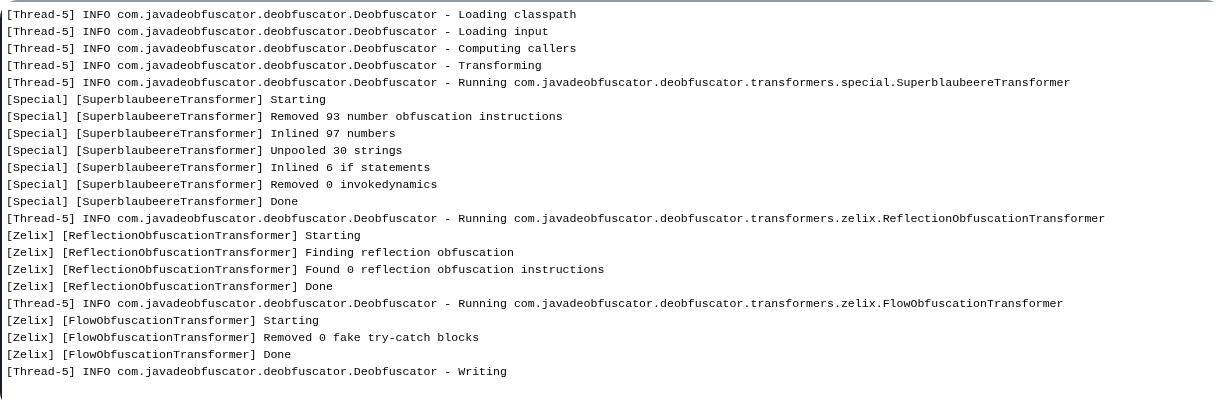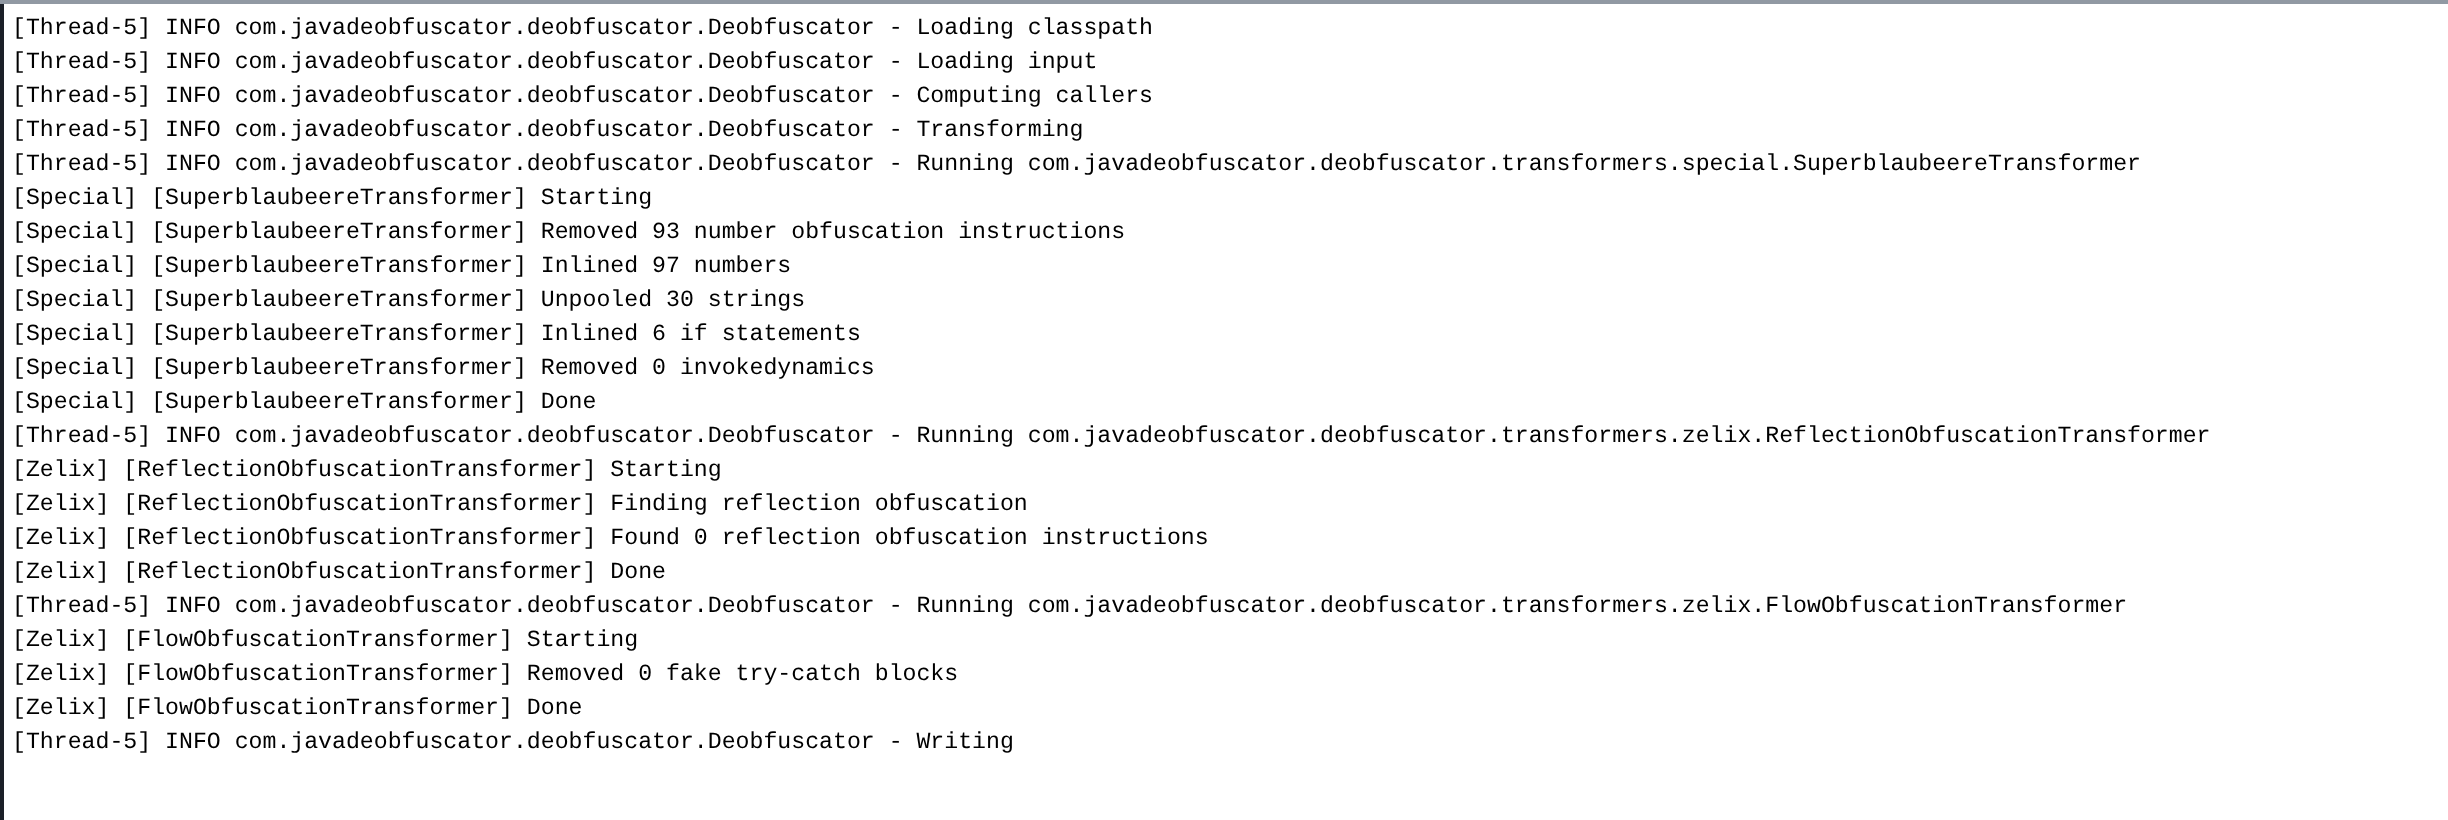--- a/index.html
+++ b/index.html
@@ -7,20 +7,21 @@
     padding: 0;
     background: #ffffff;
   }
   .screen {
     position: relative;
     width: 1224px;
     height: 410px;
     background: #ffffff;
     box-sizing: border-box;
     overflow: hidden;
+    border-radius: 18px;
   }
   .top-border {
     position: absolute;
     top: 0;
     left: 0;
     width: 1224px;
     height: 2px;
     background: #9199a3;
   }
   .left-border {

